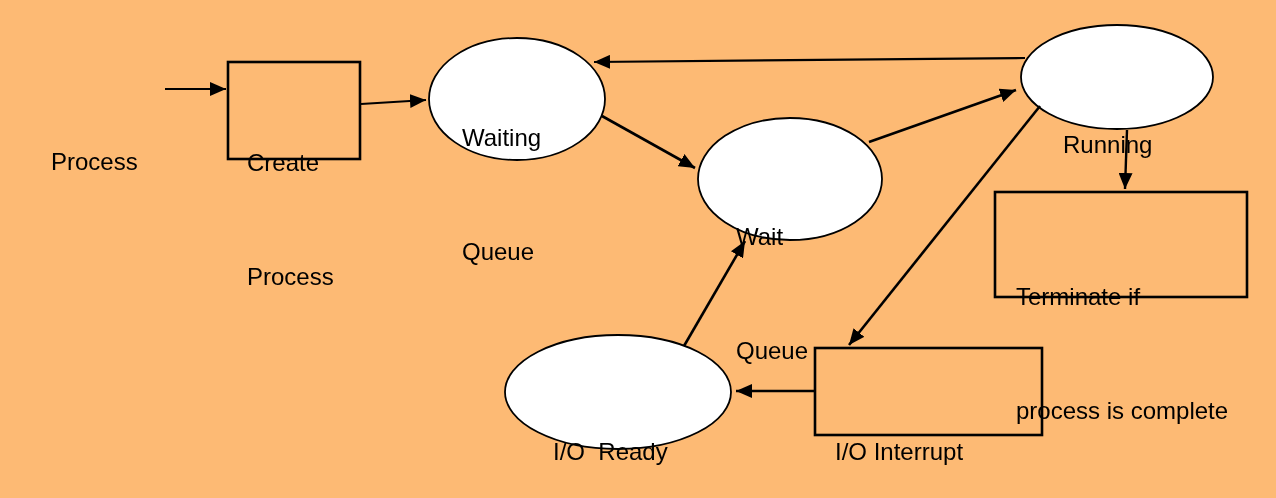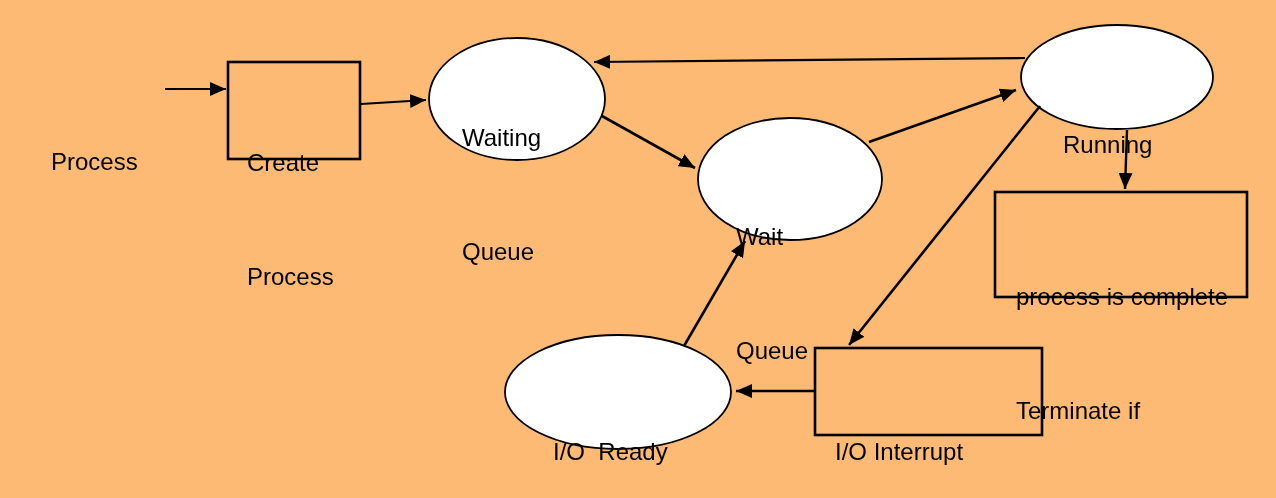--- a/index.html
+++ b/index.html
@@ -80,22 +80,22 @@
   <div class="node-label" style="left:736px; top:142px;">
     <div>Wait</div>
     <div>Queue</div>
   </div>
 
   <div class="node-label" style="left:1063px; top:50px;">
     <div>Running</div>
   </div>
 
   <div class="node-label" style="left:1016px; top:202px;">
+    <div>Terminate if</div>
     <div>process is complete</div>
-    <div>Terminate if</div>
   </div>
 
   <div class="node-label" style="left:835px; top:357px;">
     <div>I/O Interrupt</div>
   </div>
 
   <div class="node-label" style="left:553px; top:357px;">
     <div>I/O  Ready</div>
     
   </div>

